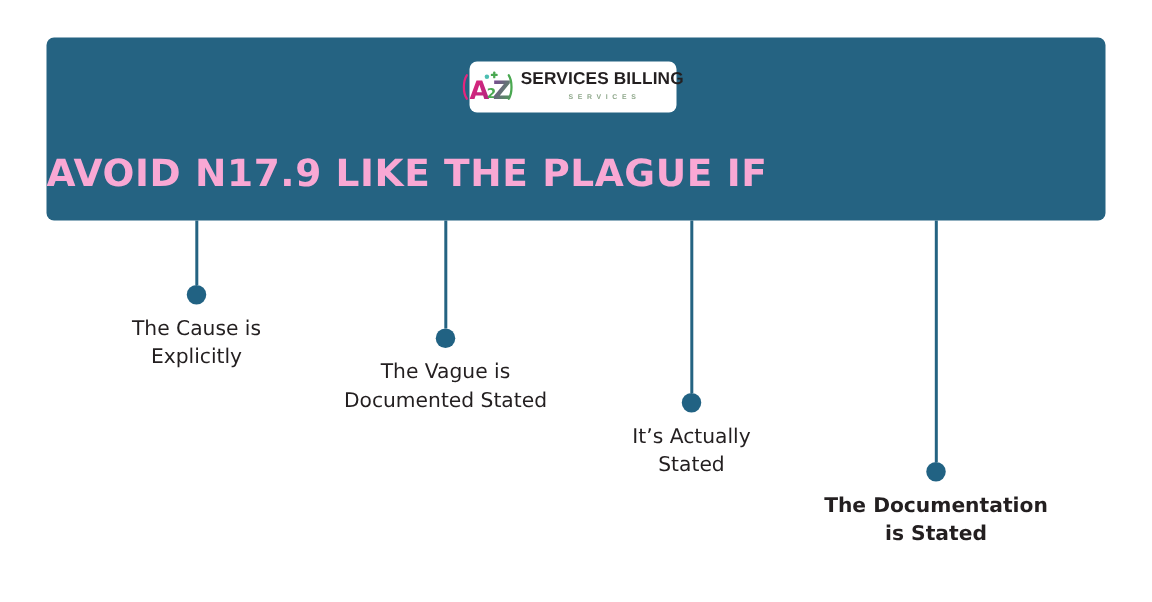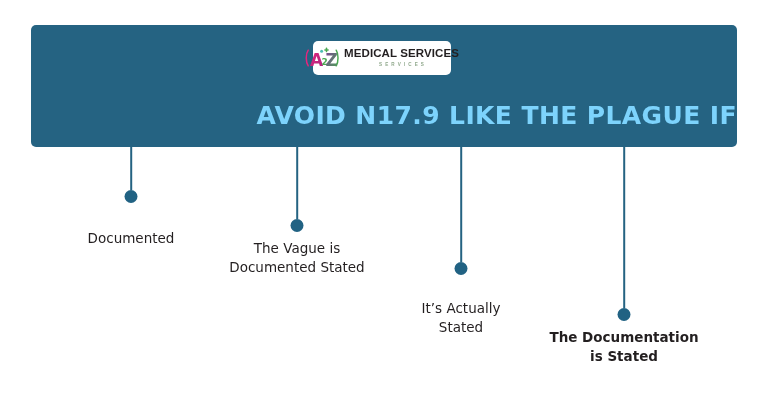--- a/index.html
+++ b/index.html
@@ -79,22 +79,22 @@
     margin-left: 3px;
     white-space: nowrap;
   }
 
   
   .headline {
     position: absolute;
     left: 0;
     right: 0;
     top: 76px;
-    text-align: right;
-    color: #7dd3fc;
+    text-align: left;
+    color: #f9a8d4;
     font-family: "DejaVu Sans", sans-serif;
     font-weight: bold;
     font-size: 25px;
     letter-spacing: 0.4px;
     white-space: nowrap;
   }
 
   
   .connector {
     position: absolute;
@@ -162,50 +162,50 @@
 
           <g fill="#4aa851">
             <rect x="19.2" y="3.2" width="4.6" height="1.5" rx="0.6"></rect>
             <rect x="20.75" y="1.6" width="1.5" height="4.6" rx="0.6"></rect>
           </g>
 
           <circle cx="16.6" cy="5.2" r="1.5" fill="#2bb3a3" opacity="0.85"></circle>
         </svg>
       </span>
       <span class="logo-words">
-        <span class="logo-title">MEDICAL SERVICES</span>
+        <span class="logo-title">SERVICES BILLING</span>
         <span class="logo-sub">SERVICES</span>
       </span>
     </div>
 
     <div class="headline">AVOID N17.9 LIKE THE PLAGUE IF</div>
   </div>
 
   <div class="connector" style="left:131px;">
     <span class="stem" style="height:43px;"></span>
     <span class="dot" style="top:43px;"></span>
     <span class="caption" style="top:63px; width:200px;">
-      <br>
-      <span>Documented</span>
+      <span>The Cause is</span><br>
+      <span>Explicitly</span>
     </span>
   </div>
 
   <div class="connector" style="left:297px;">
     <span class="stem" style="height:72px;"></span>
     <span class="dot" style="top:72px;"></span>
     <span class="caption" style="top:92px; width:220px;">
       <span>The Vague is</span><br>
       <span>Documented Stated</span>
     </span>
   </div>
 
   <div class="connector" style="left:461px;">
     <span class="stem" style="height:115px;"></span>
     <span class="dot" style="top:115px;"></span>
-    <span class="caption" style="top:135px; width:200px;margin-top:17px;">
+    <span class="caption" style="top:135px; width:200px;">
       <span>It’s Actually</span><br>
       <span>Stated</span>
     </span>
   </div>
 
   <div class="connector" style="left:624px;">
     <span class="stem" style="height:161px;"></span>
     <span class="dot" style="top:161px;"></span>
     <span class="caption" style="top:181px; width:240px;font-weight:bold;">
       <span>The Documentation</span><br>

